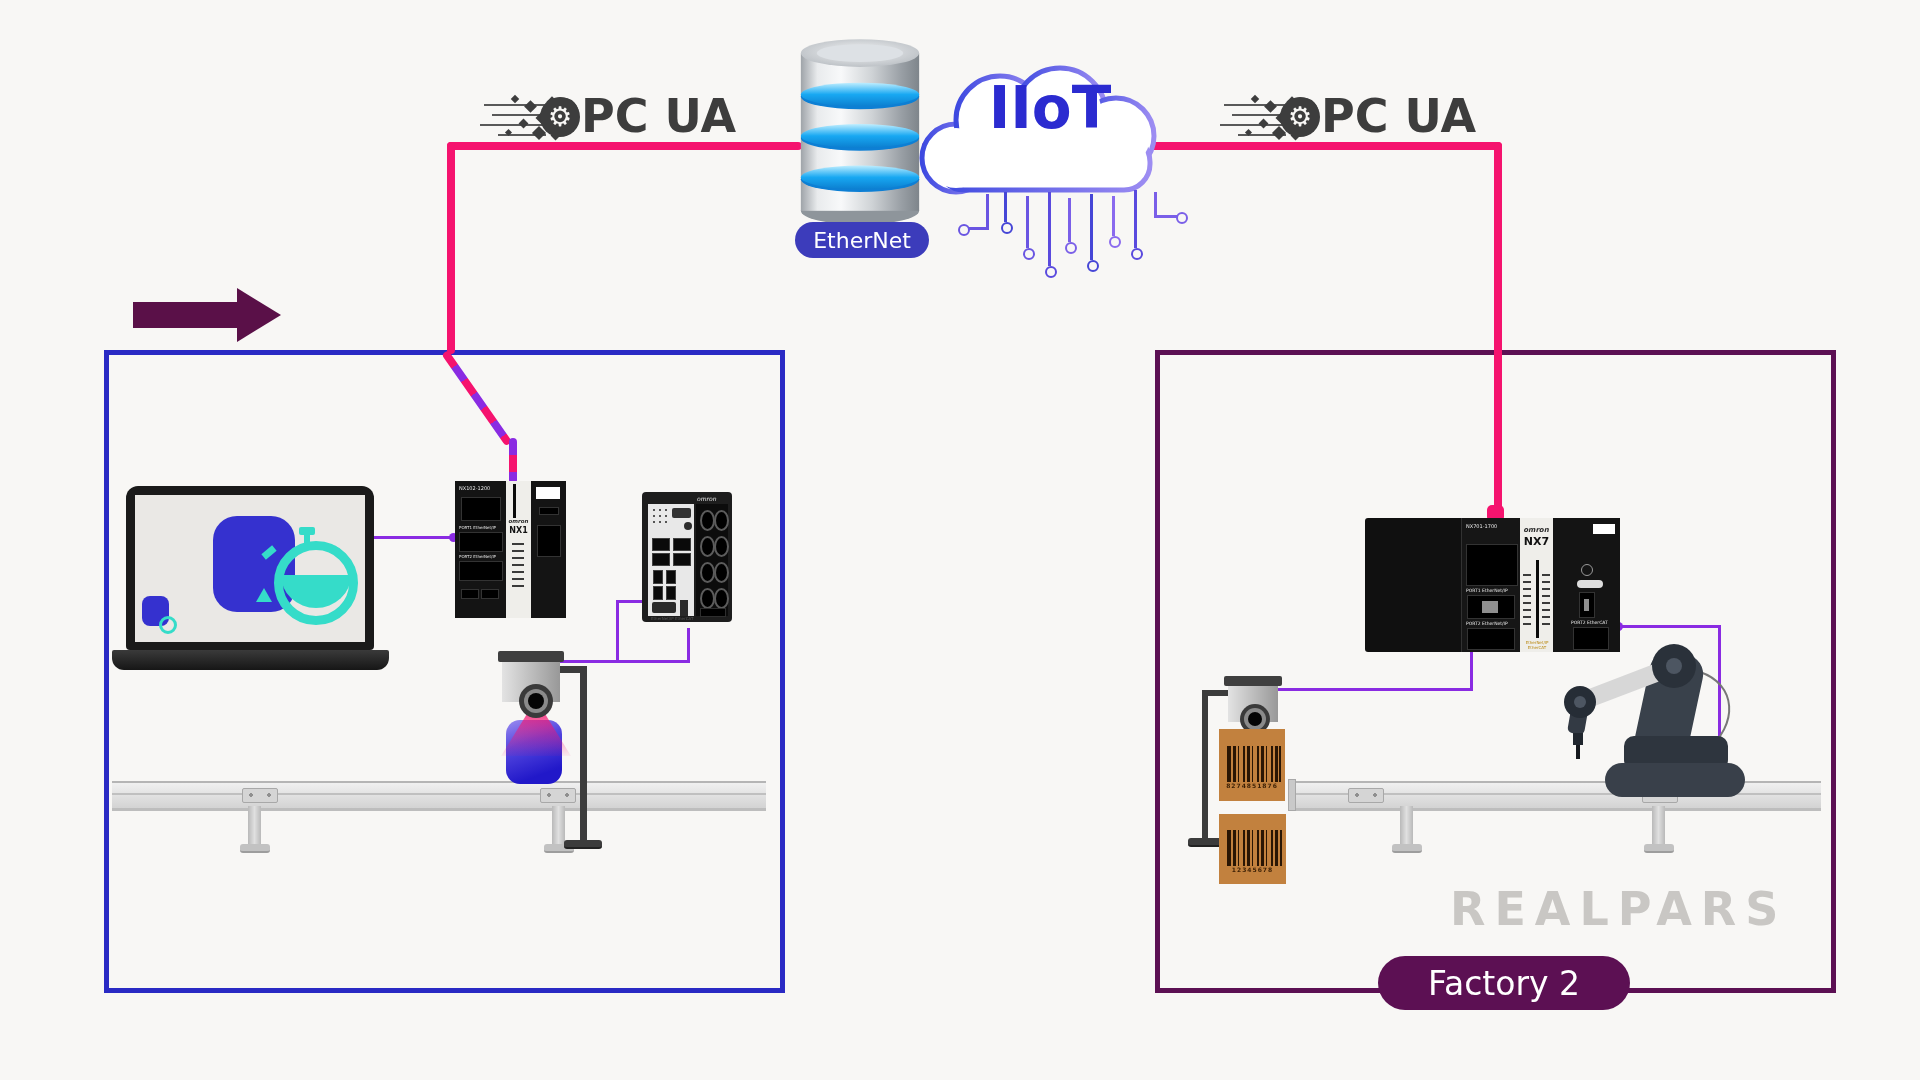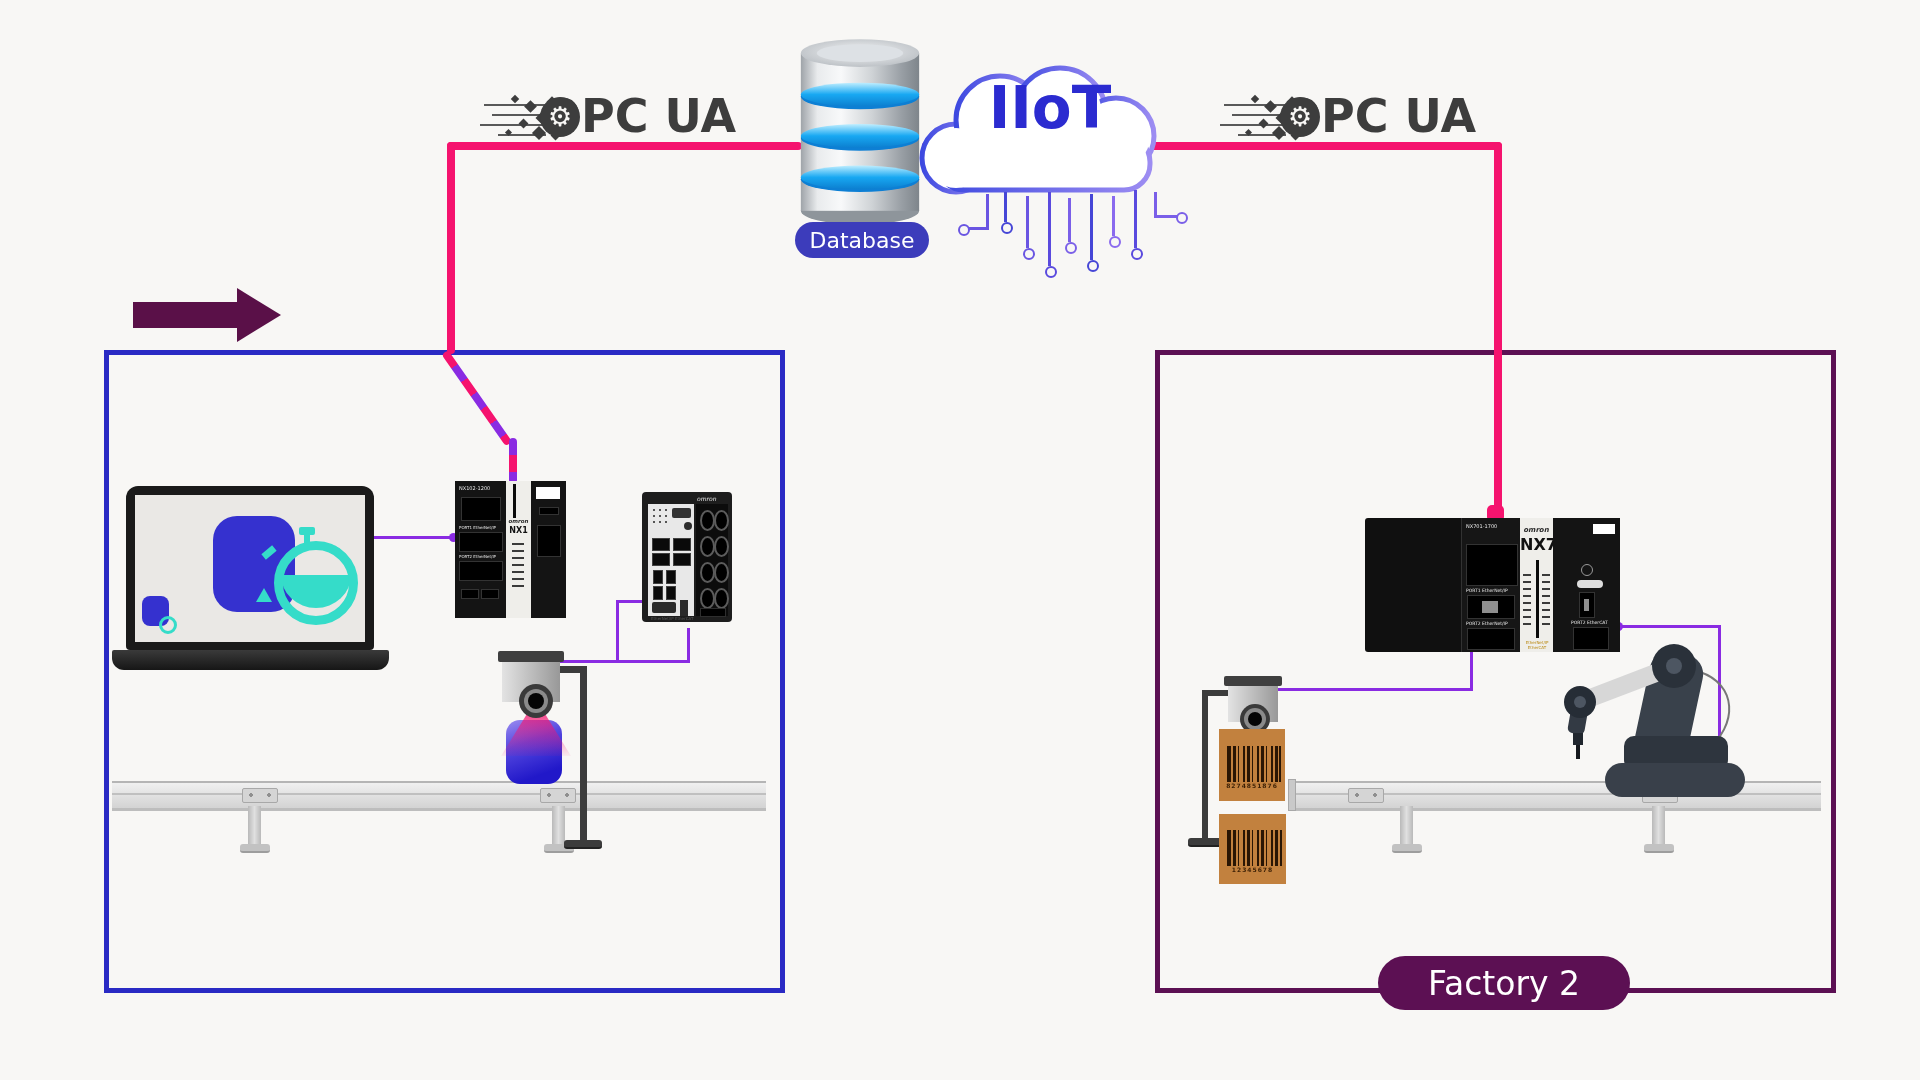--- a/index.html
+++ b/index.html
@@ -169,21 +169,21 @@
     <ellipse cx="70" cy="150" rx="60" ry="13" fill="#0d7fd4"></ellipse>
     <ellipse cx="70" cy="148" rx="60" ry="12" fill="url(#ringG)"></ellipse>
     <ellipse cx="70" cy="108" rx="60" ry="13" fill="#0d7fd4"></ellipse>
     <ellipse cx="70" cy="106" rx="60" ry="12" fill="url(#ringG)"></ellipse>
     <ellipse cx="70" cy="66" rx="60" ry="13" fill="#0d7fd4"></ellipse>
     <ellipse cx="70" cy="64" rx="60" ry="12" fill="url(#ringG)"></ellipse>
     <ellipse cx="70" cy="22" rx="60" ry="14" fill="url(#capG)"></ellipse>
     <ellipse cx="70" cy="22" rx="44" ry="9" fill="#dde1e5"></ellipse>
   </svg>
   <div class="dbpill">
-    <span>Database</span>
+    <span>EtherNet</span>
   </div>
 
   <svg class="abs" style="left:892px;top:58px;" width="296" height="150" viewBox="0 0 296 150">
     <defs>
       <linearGradient id="cg" x1="0" y1="0" x2="1" y2="0">
         <stop offset="0" stop-color="#3d49e0"></stop>
           <stop offset="1" stop-color="#9d8df2"></stop>
       </linearGradient>
     </defs>
     <g stroke="url(#cg)" stroke-width="5" fill="#ffffff">
@@ -344,21 +344,21 @@
       <div class="inset" style="left:4px;top:26px;width:50px;height:40px;"></div>
       <div class="mtext" style="left:4px;top:70px;font-size:4.5px;">PORT1 EtherNet/IP</div>
       <div class="inset" style="left:5px;top:77px;width:46px;height:22px;">
         <div class="abs" style="left:14px;top:5px;width:16px;height:12px;background:#8f8f8f;"></div>
       </div>
       <div class="mtext" style="left:4px;top:103px;font-size:4.5px;">PORT2 EtherNet/IP</div>
       <div class="inset" style="left:5px;top:110px;width:46px;height:20px;"></div>
     </div>
     <div class="strip" style="left:155px;top:0;width:33px;height:134px;">
       <div class="brand" style="left:0;top:8px;width:33px;font-size:7px;">omron</div>
-      <div class="abs" style="left:0;top:17px;width:16px;text-align:center;font-size:16px;font-weight:700;color:#111;">NX7</div>
+      <div class="abs" style="left:0;top:17px;width:33px;text-align:center;font-size:11px;font-weight:700;color:#111;">NX7</div>
       <div class="abs" style="left:3px;top:56px;width:8px;height:52px;background:repeating-linear-gradient(180deg,#3a3a3a 0 2px,transparent 2px 7px);"></div>
       <div class="abs" style="left:22px;top:56px;width:8px;height:52px;background:repeating-linear-gradient(180deg,#3a3a3a 0 2px,transparent 2px 7px);"></div>
       <div class="abs" style="left:2px;top:122px;width:30px;font-size:4px;color:#b8860b;text-align:center;">EtherNet/IP EtherCAT</div>
     </div>
     <div class="module" style="left:188px;top:0;width:67px;height:134px;background:#141414;">
       <div class="abs" style="left:40px;top:6px;width:22px;height:10px;background:#fff;"></div>
       <div class="abs" style="left:28px;top:46px;width:10px;height:10px;border-radius:50%;border:1.5px solid #999;"></div>
       <div class="abs" style="left:24px;top:62px;width:26px;height:8px;border-radius:4px;background:#ddd;"></div>
       <div class="inset" style="left:26px;top:74px;width:14px;height:24px;">
         <div class="abs" style="left:4px;top:6px;width:5px;height:12px;background:#8f8f8f;"></div>
@@ -408,17 +408,18 @@
     <div class="rb" style="left:1674px;top:657px;width:101px;height:18px;border-radius:9px;background:#d7d7d7;transform-origin:0 50%;transform:rotate(159deg);"></div>
     <div class="rb" style="left:1652px;top:644px;width:44px;height:44px;border-radius:50%;background:#2a313a;"></div>
     <div class="rb" style="left:1666px;top:658px;width:16px;height:16px;border-radius:50%;background:#4d5662;"></div>
     <div class="rb" style="left:1570px;top:698px;width:17px;height:36px;border-radius:5px;background:#333a44;transform:rotate(10deg);"></div>
     <div class="rb" style="left:1564px;top:686px;width:32px;height:32px;border-radius:50%;background:#262d36;"></div>
     <div class="rb" style="left:1574px;top:696px;width:12px;height:12px;border-radius:50%;background:#4d5662;"></div>
     <div class="rb" style="left:1573px;top:733px;width:10px;height:12px;background:#20262e;"></div>
     <div class="rb" style="left:1576px;top:745px;width:4px;height:14px;background:#15181d;"></div>
   </div>
 
+  <div class="watermark">REALPARS</div>
   <div class="pill" style="left:1378px;top:956px;width:252px;background:#5c1053;">
     <span>Factory 2</span>
   </div>
 
 </div>
 
 </body></html>

